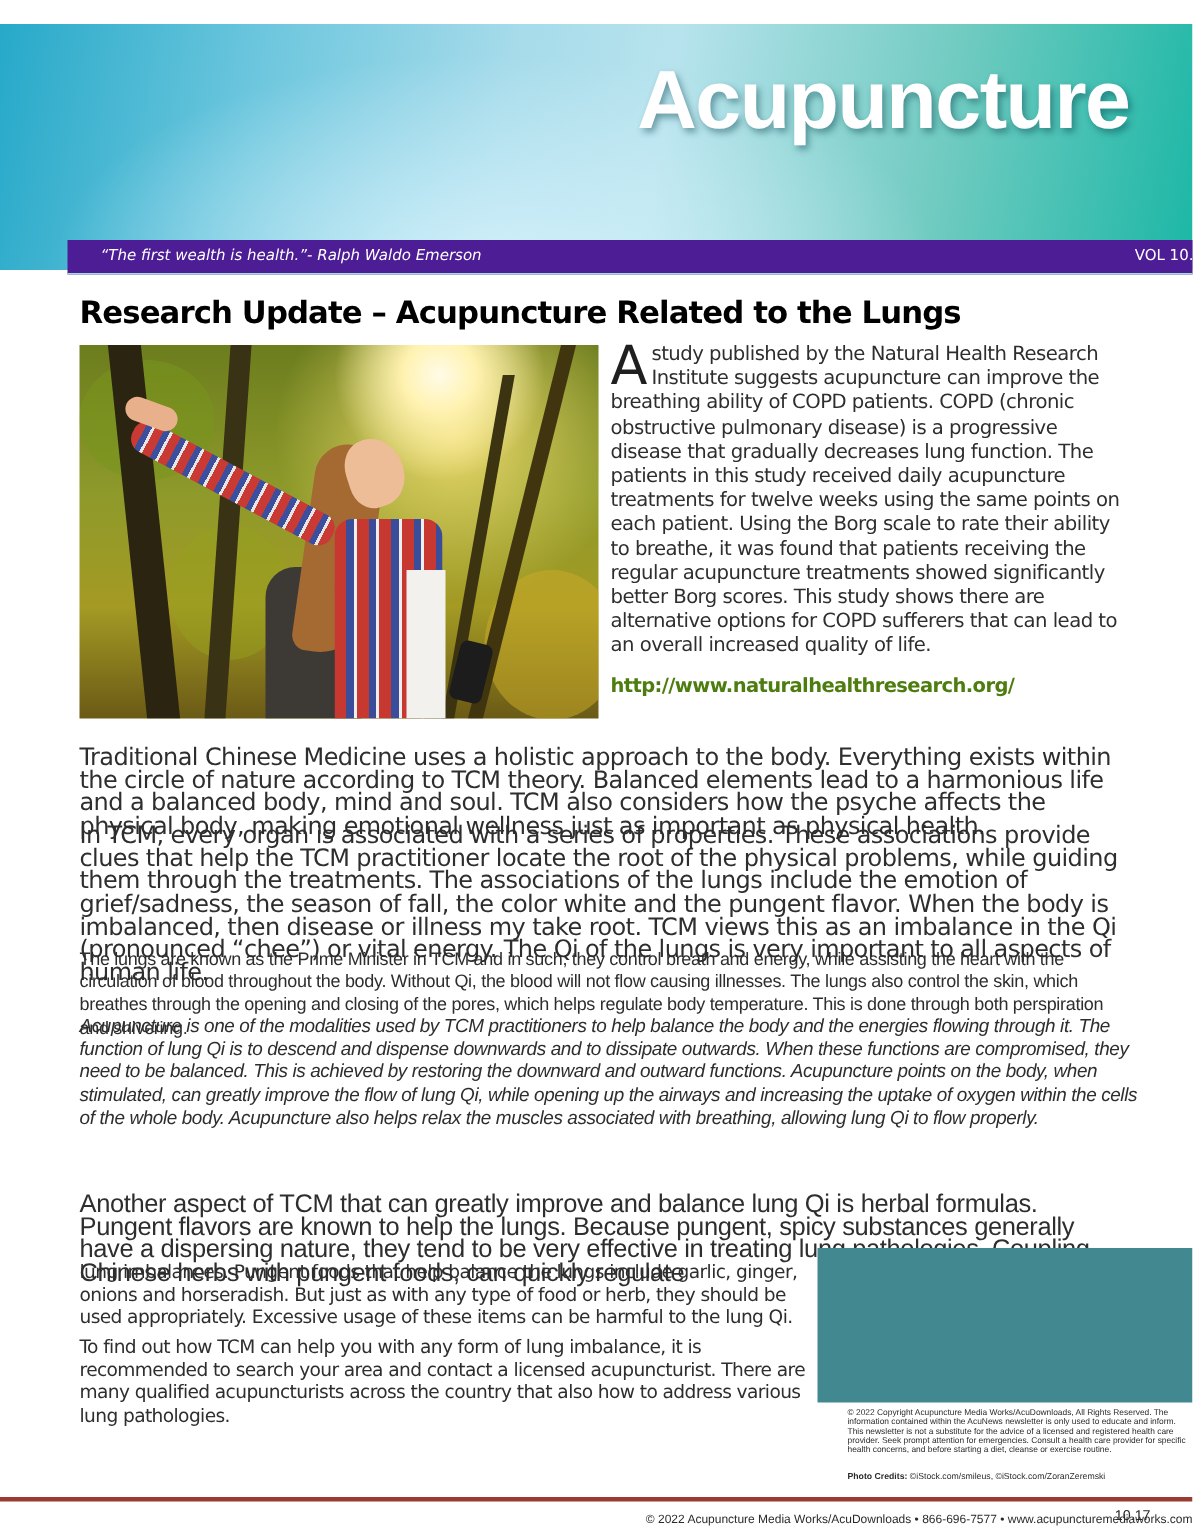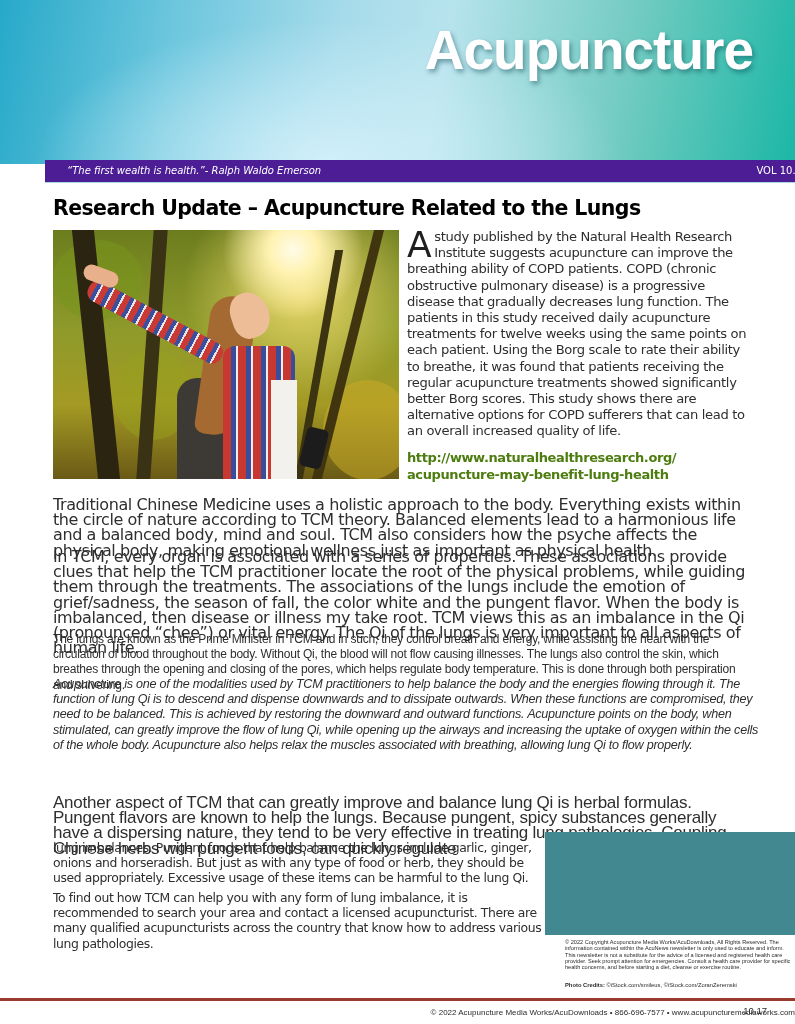--- a/index.html
+++ b/index.html
@@ -1,21 +1,21 @@
 <!DOCTYPE html>
 <html><head>
 <meta charset="utf-8">
 <style>
   * { box-sizing: border-box; margin: 0; padding: 0; }
   html, body { width: 795px; height: 1024px; background: #ffffff; overflow: hidden; }
   body { position: relative; font-family: "DejaVu Sans", sans-serif; color: #2b2b2b; }
 
   
   .masthead {
-    position: absolute; left: 0; top: 0; width: 795px; height: 164px;
+    position: absolute; left: 0; top: 16px; width: 795px; height: 164px;
     background:
       radial-gradient(ellipse 420px 200px at 330px 160px, rgba(210,240,250,0.95), rgba(210,240,250,0) 70%),
       linear-gradient(100deg, #27a9c9 0%, #6ec7de 22%, #a6dbea 42%, #b7e3ed 55%, #71cbc1 78%, #1cb7a6 100%);
   }
   .title-line {
     position: absolute; right: 42px; color: #ffffff; font-family: "Liberation Sans", sans-serif;
     font-weight: bold; text-shadow: 2px 3px 5px rgba(0,60,70,0.45); white-space: nowrap;
     letter-spacing: -1px;
   }
   .title-1 { top: 18px; font-size: 55px; }
@@ -150,30 +150,29 @@
   <div class="hand"></div>
   <div class="face"></div>
   <div class="binoculars"></div>
 </div>
 
 <div class="intro">
   <span class="dropcap">A</span><span>study published by the Natural Health Research Institute suggests acupuncture can improve the breathing ability of COPD patients. COPD (chronic obstructive pulmonary disease) is a progressive disease that gradually decreases lung function. The patients in this study received daily acupuncture treatments for twelve weeks using the same points on each patient. Using the Borg scale to rate their ability to breathe, it was found that patients receiving the regular acupuncture treatments showed significantly better Borg scores. This study shows there are alternative options for COPD sufferers that can lead to an overall increased quality of life.</span>
 </div>
 <div class="link">
   <div>http://www.naturalhealthresearch.org/</div>
-  <div>acupuncture-may-benefit-lung-health</div>
 </div>
 
 <p class="para p1">Traditional Chinese Medicine uses a holistic approach to the body. Everything exists within the circle of nature according to TCM theory. Balanced elements lead to a harmonious life and a balanced body, mind and soul. TCM also considers how the psyche affects the physical body, making emotional wellness just as important as physical health.</p>
 <p class="para p2">In TCM, every organ is associated with a series of properties. These associations provide clues that help the TCM practitioner locate the root of the physical problems, while guiding them through the treatments. The associations of the lungs include the emotion of grief/sadness, the season of fall, the color white and the pungent flavor. When the body is imbalanced, then disease or illness my take root. TCM views this as an imbalance in the Qi (pronounced “chee”) or vital energy. The Qi of the lungs is very important to all aspects of human life.</p>
 <p class="para p3">The lungs are known as the Prime Minister in TCM and in such, they control breath and energy, while assisting the heart with the circulation of blood throughout the body. Without Qi, the blood will not flow causing illnesses. The lungs also control the skin, which breathes through the opening and closing of the pores, which helps regulate body temperature. This is done through both perspiration and shivering.</p>
 <p class="para p4">Acupuncture is one of the modalities used by TCM practitioners to help balance the body and the energies flowing through it. The function of lung Qi is to descend and dispense downwards and to dissipate outwards. When these functions are compromised, they need to be balanced.  This is achieved by restoring the downward and outward functions. Acupuncture points on the body, when stimulated, can greatly improve the flow of lung Qi, while opening up the airways and increasing the uptake of oxygen within the cells of the whole body. Acupuncture also helps relax the muscles associated with breathing, allowing lung Qi to flow properly.</p>
 <p class="para p5">Another aspect of TCM that can greatly improve and balance lung Qi is herbal formulas.  Pungent flavors are known to help the lungs. Because pungent, spicy substances generally have a dispersing nature, they tend to be very effective in treating lung pathologies. Coupling Chinese herbs with pungent foods, can quickly regulate</p>
 <p class="para p5b">lung imbalances. Pungent foods that help balance the lungs include garlic, ginger, onions and horseradish. But just as with any type of food or herb, they should be used appropriately. Excessive usage of these items can be harmful to the lung Qi.</p>
-<p class="para p6">To find out how TCM can help you with any form of lung imbalance, it is recommended to search your area and contact a licensed acupuncturist. There are many qualified acupuncturists across the country that know how to address various lung pathologies.</p>
+<p class="para p6">To find out how TCM can help you with any form of lung imbalance, it is recommended to search your area and contact a licensed acupuncturist. There are many qualified acupuncturists across the country that also how to address various lung pathologies.</p>
 
 <div class="teal-box"></div>
 <p class="disclaimer">© 2022  Copyright Acupuncture Media Works/AcuDownloads, All Rights Reserved. The information contained within the AcuNews newsletter is only used to educate and inform. This newsletter is not a substitute for the advice of a licensed and registered health care provider. Seek prompt attention for emergencies. Consult a health care provider for specific health concerns, and before starting a diet, cleanse or exercise routine.</p>
 <p class="credits"><b>Photo Credits:</b><span> ©iStock.com/smileus, ©iStock.com/ZoranZeremski</span></p>
 
 <div class="footer-rule"></div>
 <div class="footer-text">© 2022 Acupuncture Media Works/AcuDownloads • 866-696-7577 • www.acupuncturemediaworks.com</div>
 <div class="page-num">10.17</div>
 
 </body></html>

